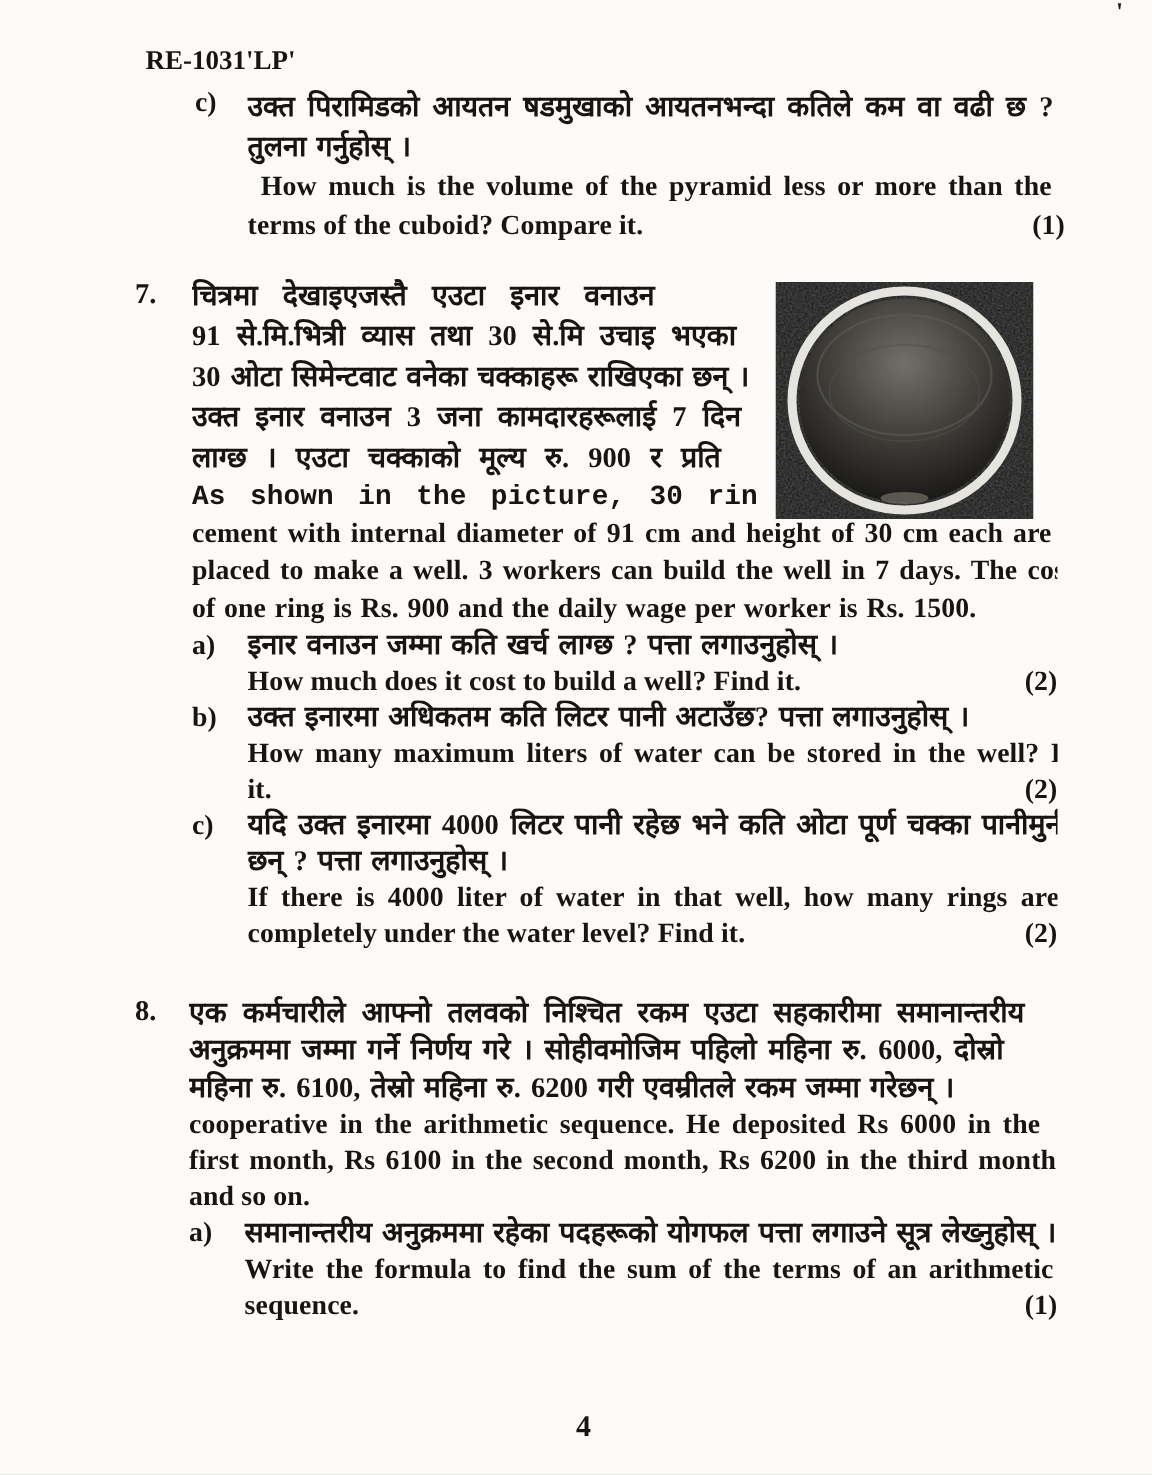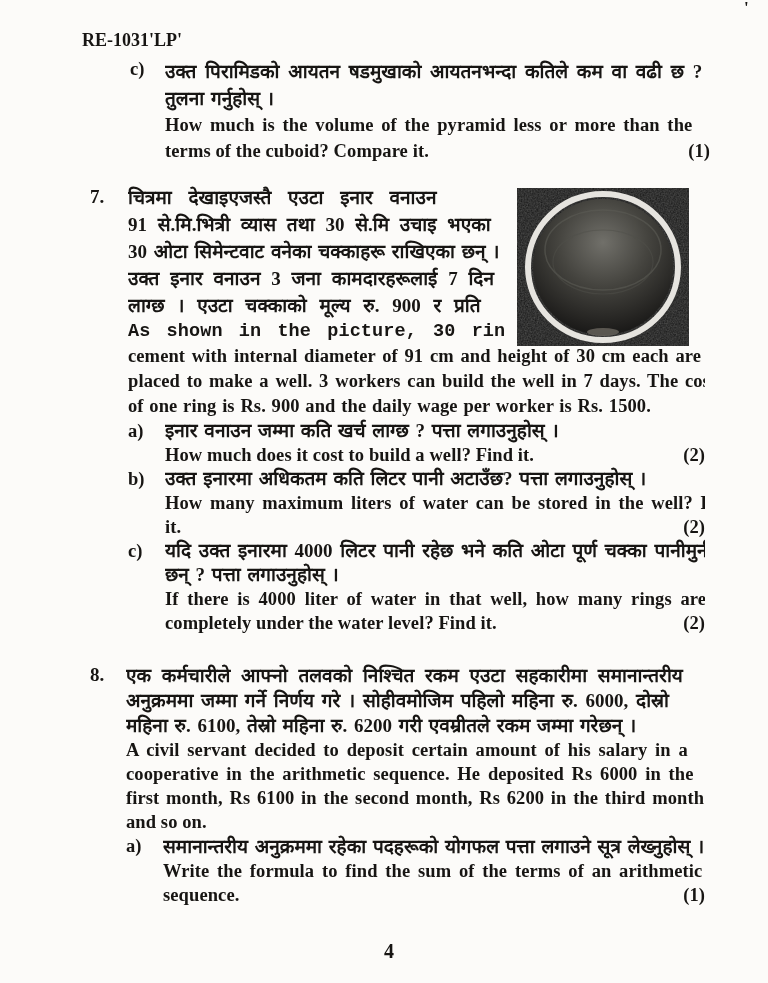--- a/index.html
+++ b/index.html
@@ -19,29 +19,29 @@
   .en  { font-size:18.5px; letter-spacing:0.1px; }
 
   .ws0{word-spacing:0} .ws1{word-spacing:1px} .ws2{word-spacing:2px}
   .ws3{word-spacing:3px} .ws4{word-spacing:4px} .ws5{word-spacing:5px}
   .ws6{word-spacing:6px} .ws8{word-spacing:8px}
   .ws12{word-spacing:12px}
 
   .fl { display:flex; justify-content:space-between; }
   .marks { white-space:nowrap; }
 
-  .header-code { position:absolute; left:82px; top:30px; font-size:18px; }
+  .header-code { position:absolute; left:97px; top:30px; font-size:18px; }
   .corner-mark { position:absolute; left:744px; top:-2px; font-size:17px; }
 
   
   .q6c { position:absolute; left:130px; top:58px; width:580px; }
   .q6c .plabel { position:absolute; left:0; top:1px; font-size:18.5px; }
   .q6c .body { margin-left:35px; width:545px; }
   .q6c .body .row { height:27px; line-height:27px; }
-  .q6c .body .row.en { height:26px; line-height:26px; }
+  .q6c .body .row.en { height:26px; line-height:26px;text-align:center; }
 
   
   .q7 { position:absolute; left:90px; top:184px; width:625px; }
   .q7 .qnum { position:absolute; left:0; top:2px; font-size:19px; }
   .q7 .qbody { margin-left:38px; width:577px; position:relative; }
   .q7-np { width:378px; }
   .q7-np .row { height:27px; line-height:27px; }
   .q7-en .row { height:25px; line-height:25px; }
   .w378 { width:378px;font-family:Liberation Mono, monospace; }
   .well-photo { position:absolute; left:389px; top:4px; width:172px; height:158px; display:block; }
@@ -165,21 +165,20 @@
     <span class="qnum">8.</span>
     <div class="qbody">
 
       <div class="q8-np">
         <div class="row np ws6">एक कर्मचारीले आफ्नो तलवको निश्चित रकम एउटा सहकारीमा समानान्तरीय</div>
         <div class="row np ws3">अनुक्रममा जम्मा गर्ने निर्णय गरे । सोहीवमोजिम पहिलो महिना रु. 6000, दोस्रो</div>
         <div class="row np ws2">महिना रु. 6100, तेस्रो महिना रु. 6200 गरी एवम्रीतले रकम जम्मा गरेछन् ।</div>
       </div>
 
       <div class="q8-en">
-        <div class="row en ws3">A civil servant decided to deposit certain amount of his salary in a</div>
         <div class="row en ws3">cooperative in the arithmetic sequence. He deposited Rs 6000 in the</div>
         <div class="row en ws2">first month, Rs 6100 in the second month, Rs 6200 in the third month</div>
         <div class="row en ws0">and so on.</div>
       </div>
 
       <div class="sub">
         <span class="plabel">a)</span>
         <div class="row np np1 ws2">समानान्तरीय अनुक्रममा रहेका पदहरूको योगफल पत्ता लगाउने सूत्र लेख्नुहोस् ।</div>
         <div class="row en ws3">Write the formula to find the sum of the terms of an arithmetic</div>
         <div class="row en fl">

